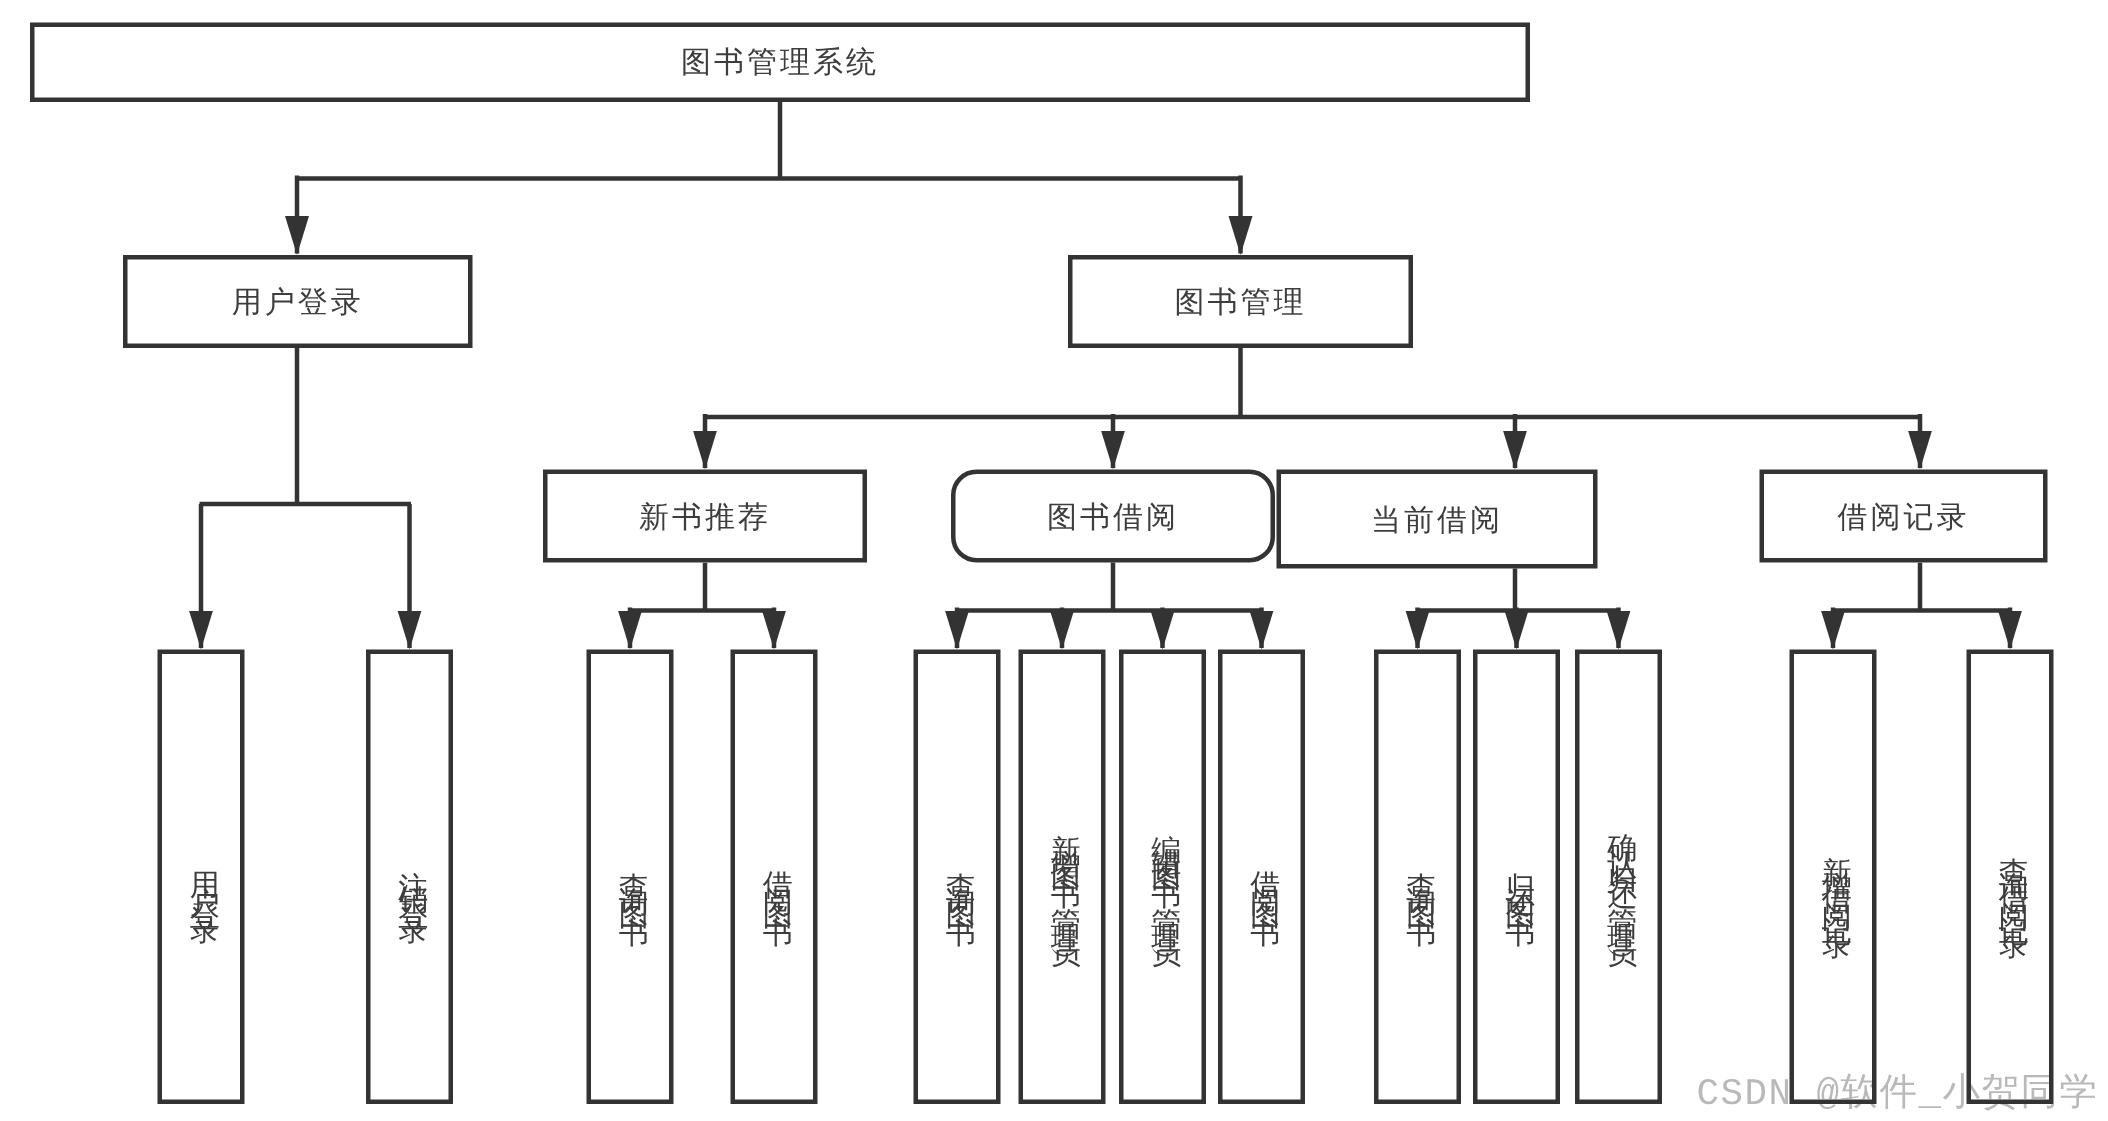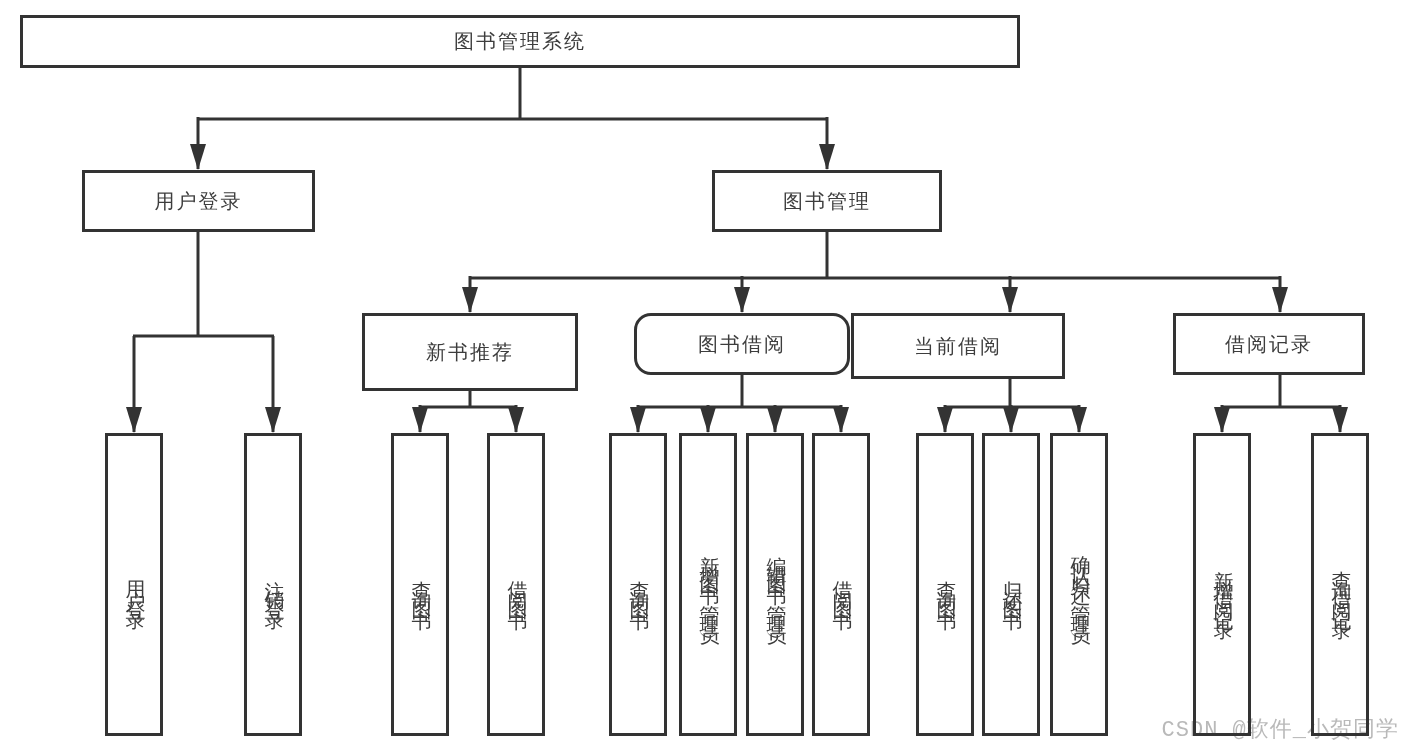--- a/index.html
+++ b/index.html
@@ -31,21 +31,21 @@
     writing-mode:vertical-rl;
     text-orientation:mixed;
     font-size:20px;line-height:1;
     letter-spacing:10px;
     color:#3d3d3d;
     white-space:nowrap;
   }
   #watermark{
     position:absolute;
     right:6px;bottom:3px;
-    font-size:22px;
+    font-size:25px;
     color:#b9b9b9;
     letter-spacing:1px;
     mix-blend-mode:darken;
     z-index:10;
   }
 </style>
 </head>
 <body>
 
 <div id="canvas">
@@ -104,21 +104,21 @@
     <span>图书管理系统</span>
   </div>
 
   <div class="hbox" style="left:82px;top:170px;width:233px;height:62px;">
     <span>用户登录</span>
   </div>
   <div class="hbox" style="left:712px;top:170px;width:230px;height:62px;">
     <span>图书管理</span>
   </div>
 
-  <div class="hbox" style="left:362px;top:313px;width:216px;height:78px;">
+  <div class="hbox" style="left:362px;top:313px;width:216px;height:62px;">
     <span>新书推荐</span>
   </div>
   <div class="hbox" style="left:634px;top:313px;width:216px;height:62px;border-radius:17px;">
     <span>图书借阅</span>
   </div>
   <div class="hbox" style="left:851px;top:313px;width:214px;height:66px;">
     <span>当前借阅</span>
   </div>
   <div class="hbox" style="left:1173px;top:313px;width:192px;height:62px;">
     <span>借阅记录</span>

